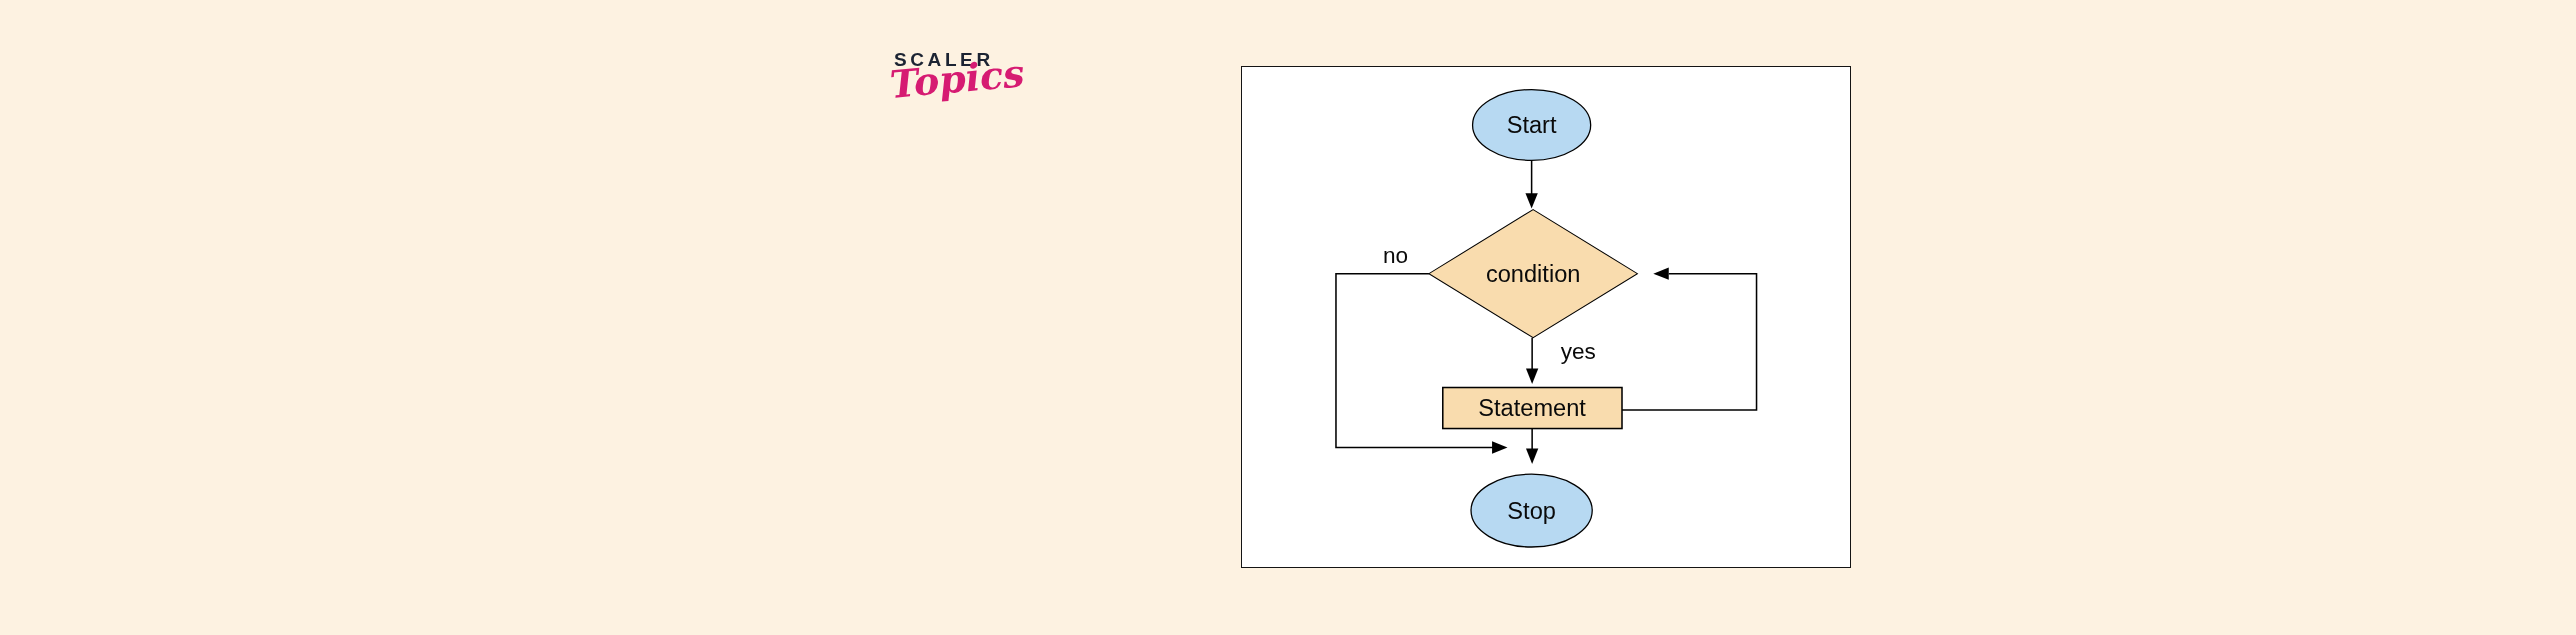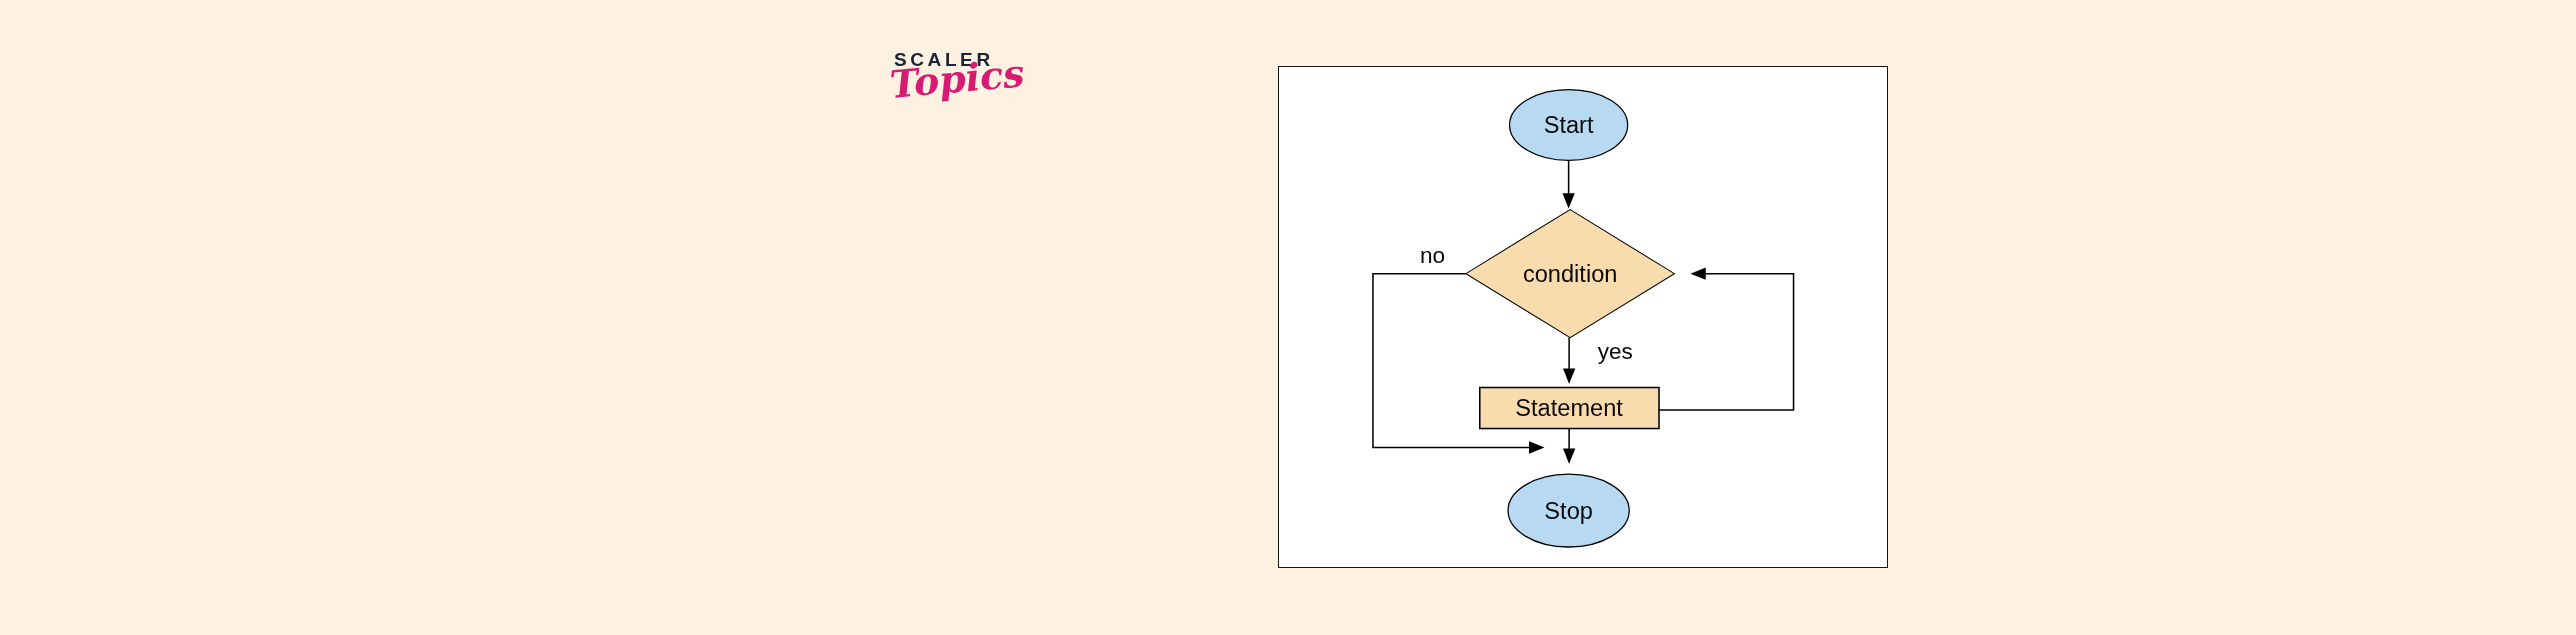--- a/index.html
+++ b/index.html
@@ -35,21 +35,20 @@
     transform: rotate(-5deg);
     transform-origin: left center;
   }
   .flow-panel {
     position: absolute;
     left: 1241px; top: 66px;
     width: 610px; height: 502px;
     box-sizing: border-box;
     background: #ffffff;
     border: 1.5px solid #141414;
-    margin-left: 37px;
   }
   .flow-panel svg { display: block; width: 100%; height: 100%; }
   text.node-label {
     font-family: "Liberation Sans", sans-serif;
     font-size: 46px;
     fill: #0a0a0a;
   }
   text.edge-label {
     font-family: "Liberation Sans", sans-serif;
     font-size: 44px;

